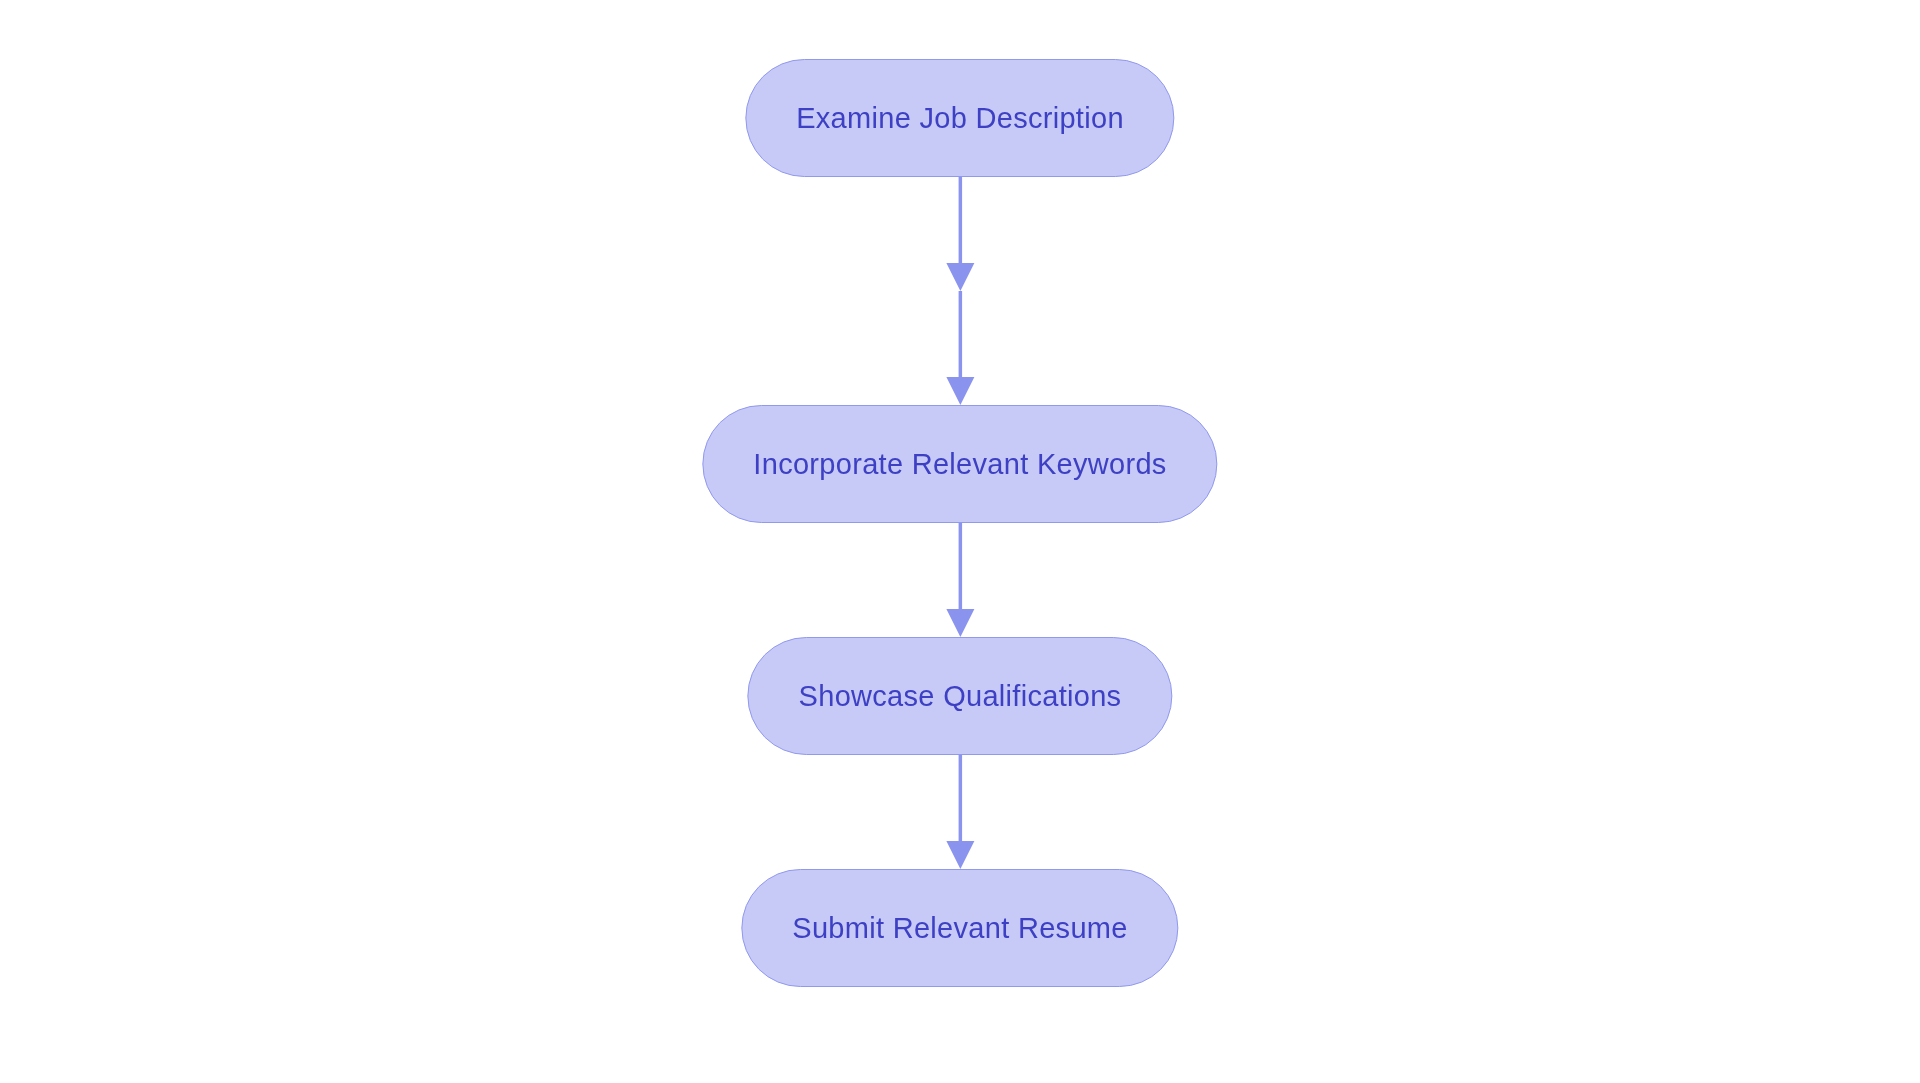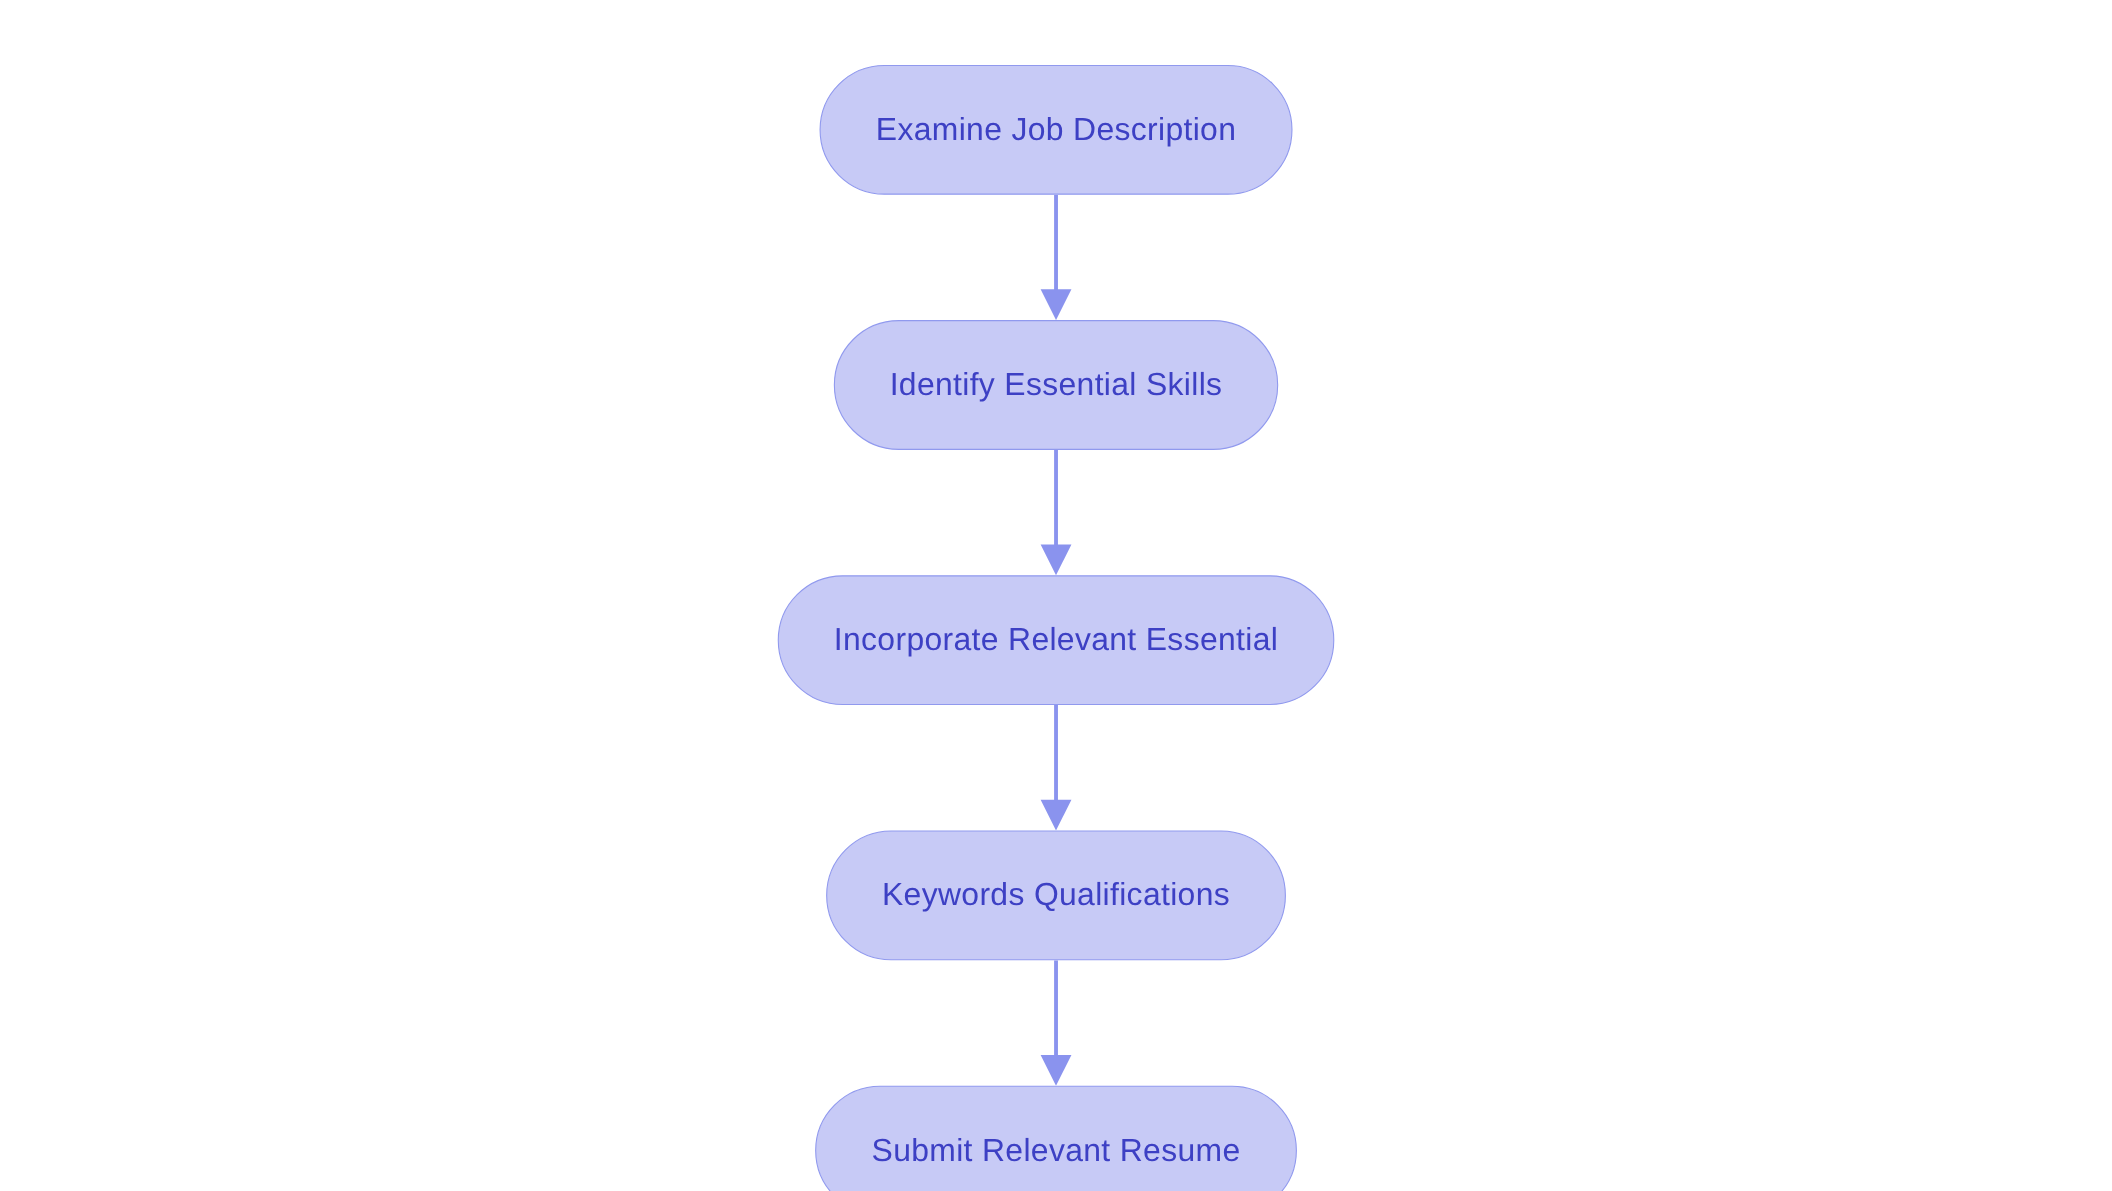--- a/index.html
+++ b/index.html
@@ -60,40 +60,37 @@
 
     <div class="node">
       <span class="node-label">Examine Job Description</span>
     </div>
 
     <svg class="connector" width="30" height="114" viewBox="0 0 30 114" aria-hidden="true">
       <line x1="15" y1="0" x2="15" y2="88" stroke="currentColor" stroke-width="3.5"></line>
       <polygon points="1,86 29,86 15,114" fill="currentColor"></polygon>
     </svg>
 
+
+    <svg class="connector" width="30" height="114" viewBox="0 0 30 114" aria-hidden="true">
+      <line x1="15" y1="0" x2="15" y2="88" stroke="currentColor" stroke-width="3.5"></line>
+      <polygon points="1,86 29,86 15,114" fill="currentColor"></polygon>
+    </svg>
+
     <div class="node">
-      <span class="node-label">Identify Essential Skills</span>
+      <span class="node-label">Incorporate Relevant Keywords</span>
     </div>
 
     <svg class="connector" width="30" height="114" viewBox="0 0 30 114" aria-hidden="true">
       <line x1="15" y1="0" x2="15" y2="88" stroke="currentColor" stroke-width="3.5"></line>
       <polygon points="1,86 29,86 15,114" fill="currentColor"></polygon>
     </svg>
 
     <div class="node">
-      <span class="node-label">Incorporate Relevant Essential</span>
-    </div>
-
-    <svg class="connector" width="30" height="114" viewBox="0 0 30 114" aria-hidden="true">
-      <line x1="15" y1="0" x2="15" y2="88" stroke="currentColor" stroke-width="3.5"></line>
-      <polygon points="1,86 29,86 15,114" fill="currentColor"></polygon>
-    </svg>
-
-    <div class="node">
-      <span class="node-label">Keywords Qualifications</span>
+      <span class="node-label">Showcase Qualifications</span>
     </div>
 
     <svg class="connector" width="30" height="114" viewBox="0 0 30 114" aria-hidden="true">
       <line x1="15" y1="0" x2="15" y2="88" stroke="currentColor" stroke-width="3.5"></line>
       <polygon points="1,86 29,86 15,114" fill="currentColor"></polygon>
     </svg>
 
     <div class="node">
       <span class="node-label">Submit Relevant Resume</span>
     </div>

